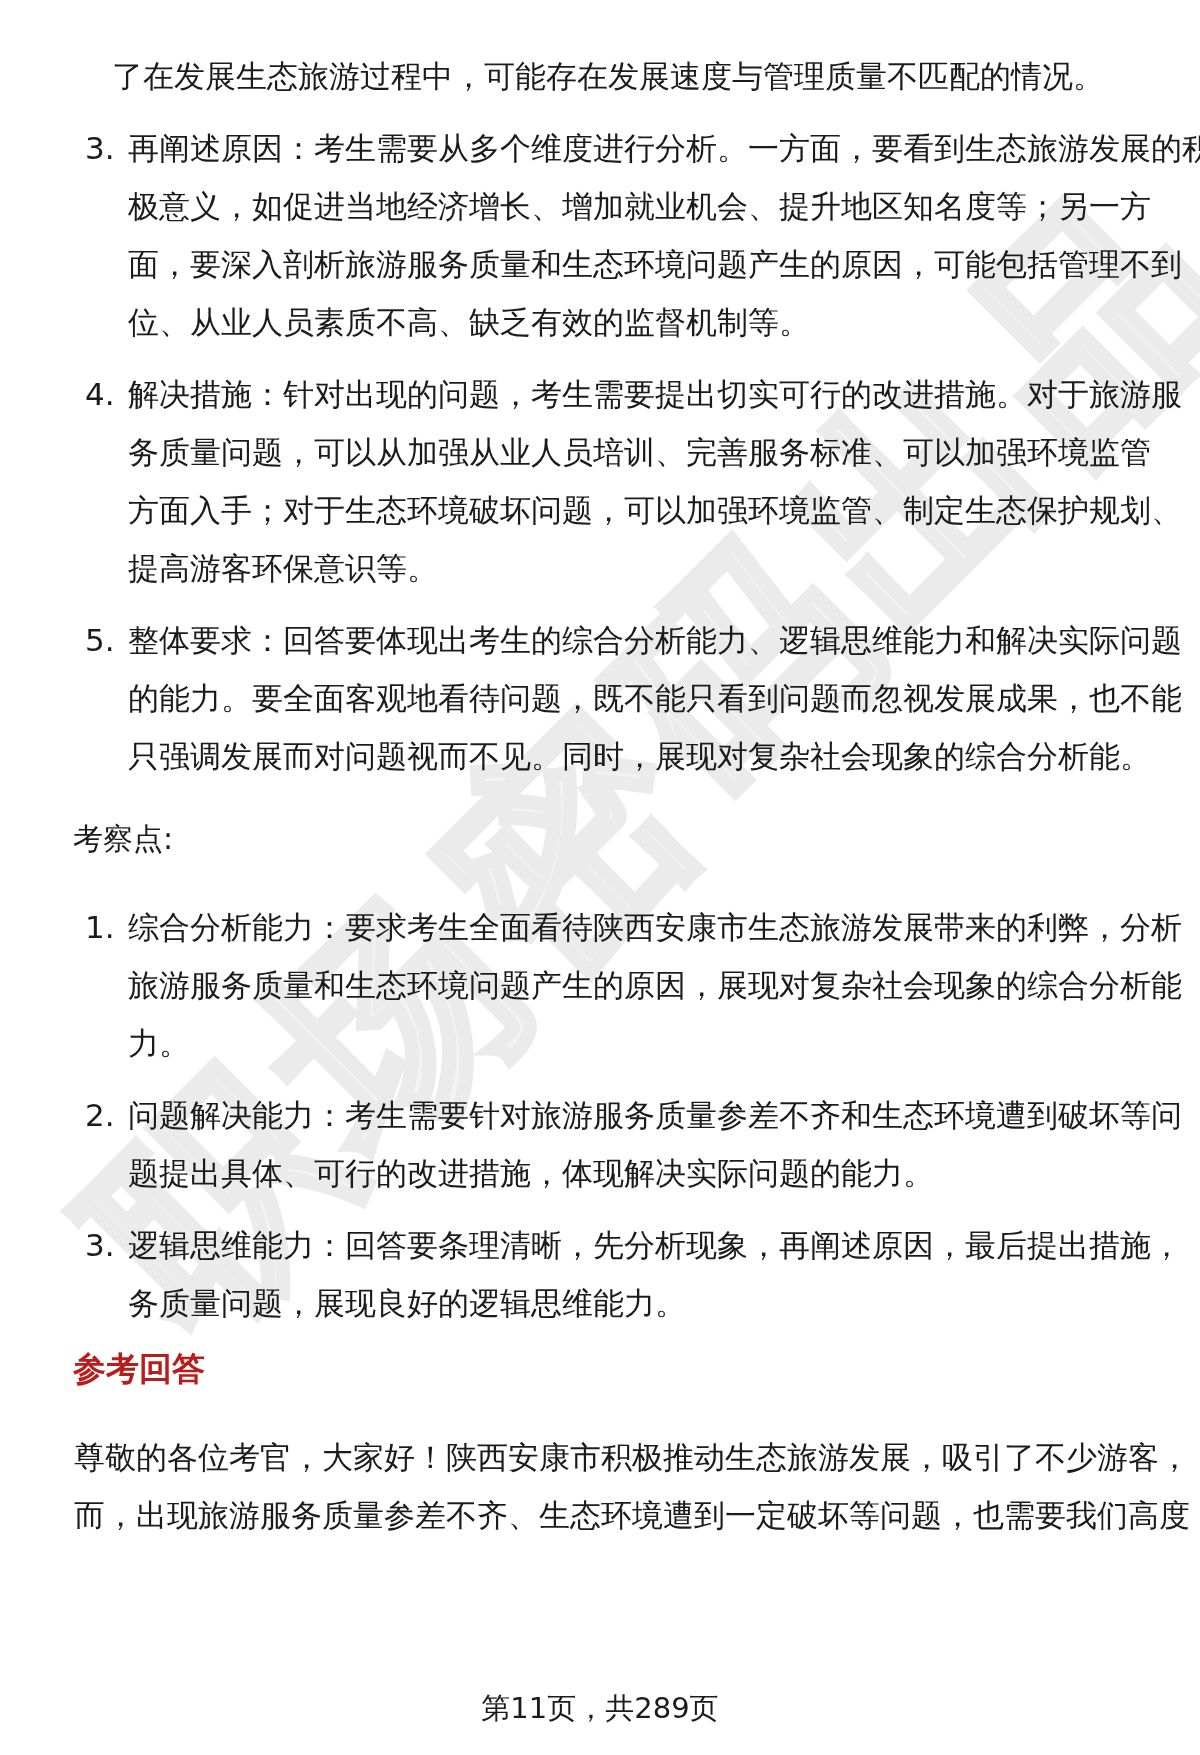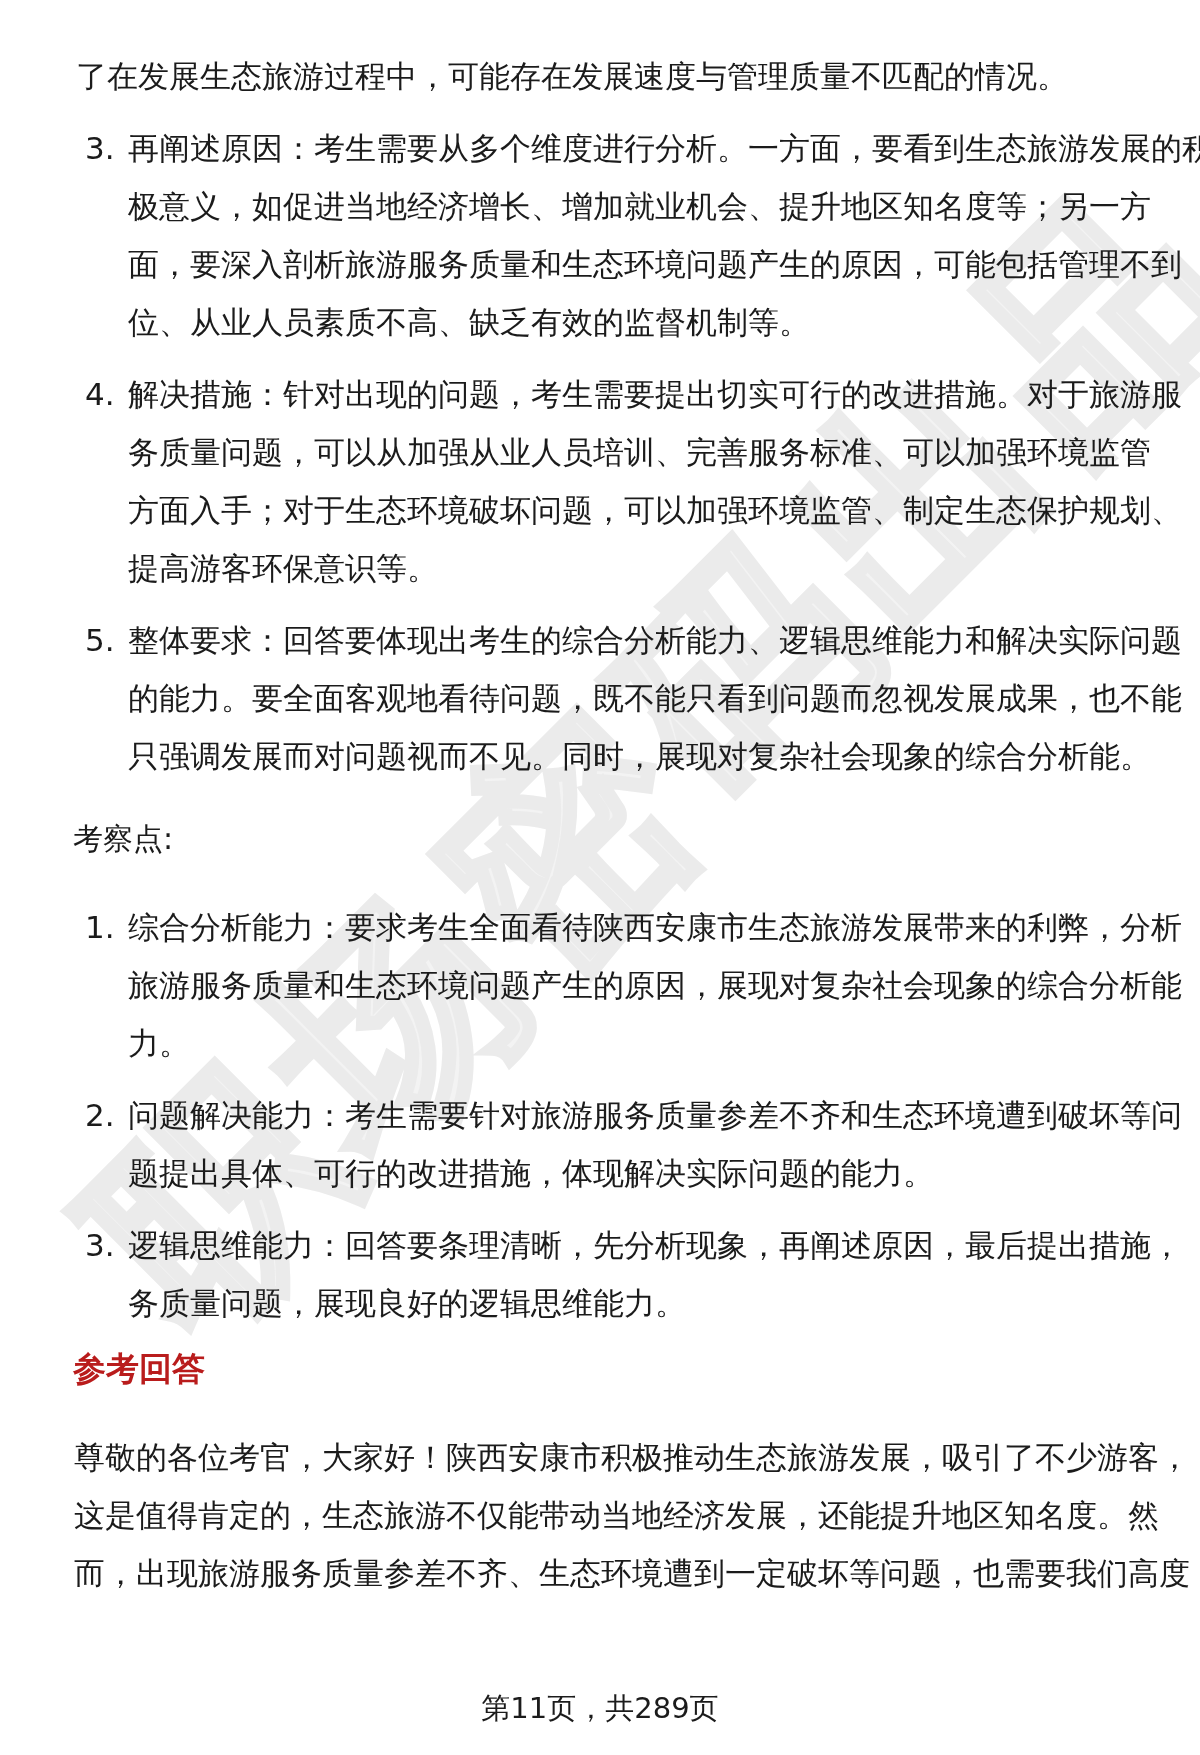--- a/index.html
+++ b/index.html
@@ -29,21 +29,21 @@
   .content{
     position:absolute;top:47px;left:0;width:100%;
     z-index:1;
     font-size:31px;
   }
   .line{
     display:block;
     height:58px;line-height:58px;
     white-space:nowrap;
   }
-  .cont-line{margin-left:76px;}
+  .cont-line{margin-left:112px;}
   .list-item{
     display:flex;
     margin-left:85px;
     margin-top:14px;
   }
   .list-item .num{
     flex:0 0 43px;
     height:58px;line-height:58px;
     white-space:nowrap;
   }
@@ -135,21 +135,20 @@
       <span class="item-lines">
         <span class="line">逻辑思维能力：回答要条理清晰，先分析现象，再阐述原因，最后提出措施，</span>
         <span class="line">务质量问题，展现良好的逻辑思维能力。</span>
       </span>
     </div>
 
     <div class="answer-heading">参考回答</div>
 
     <div class="answer-paragraph">
       <span class="line">尊敬的各位考官，大家好！陕西安康市积极推动生态旅游发展，吸引了不少游客，</span>
-      <span class="line">这是值得肯定的，生态旅游不仅能带动当地经济发展，还能提升地区知名度。然</span>
       <span class="line">而，出现旅游服务质量参差不齐、生态环境遭到一定破坏等问题，也需要我们高度</span>
     </div>
 
   </div>
 
   <div class="footer">第11页，共289页</div>
 
 </div>
 
 </body></html>

